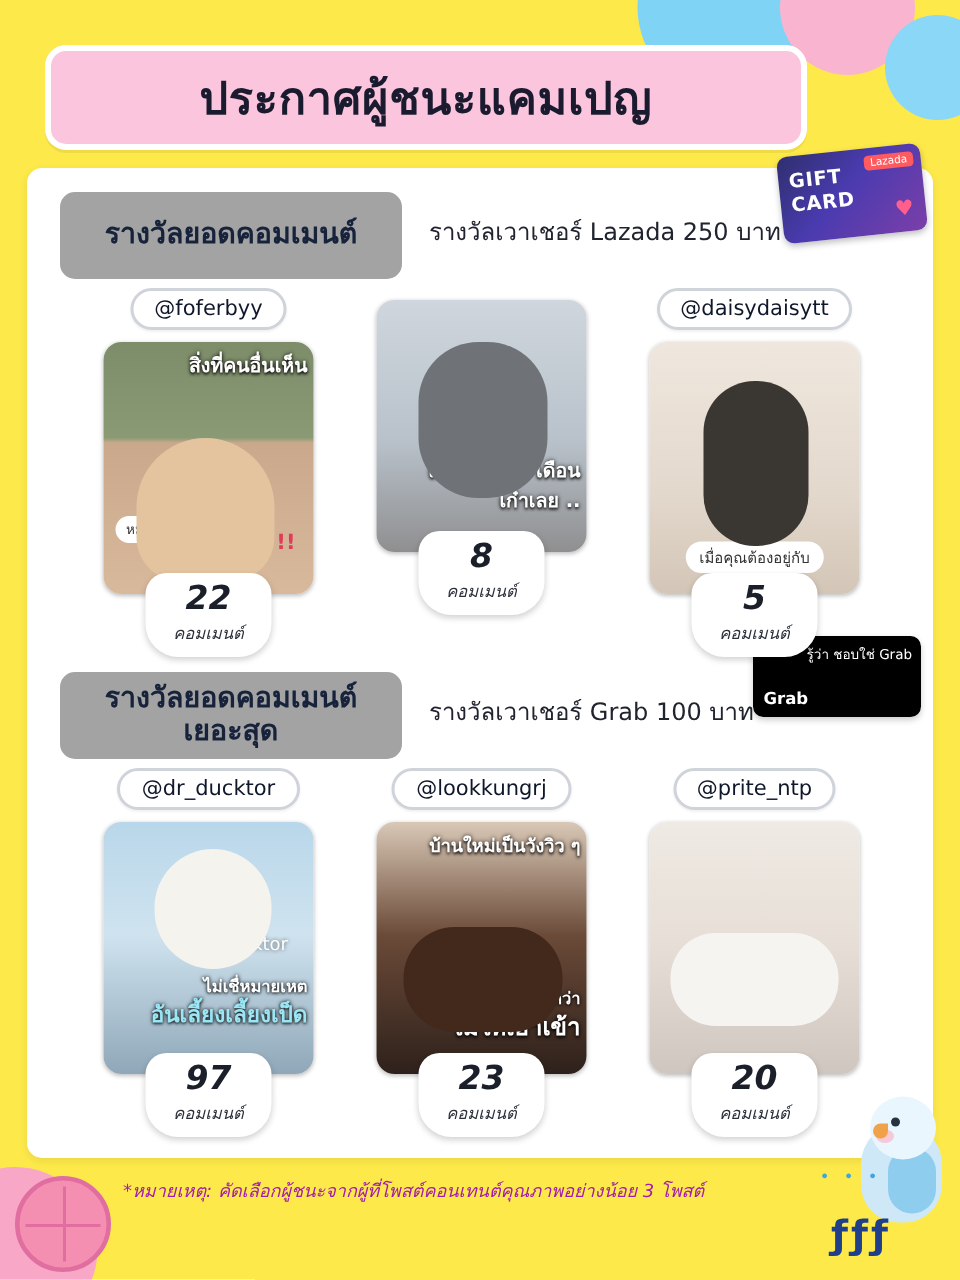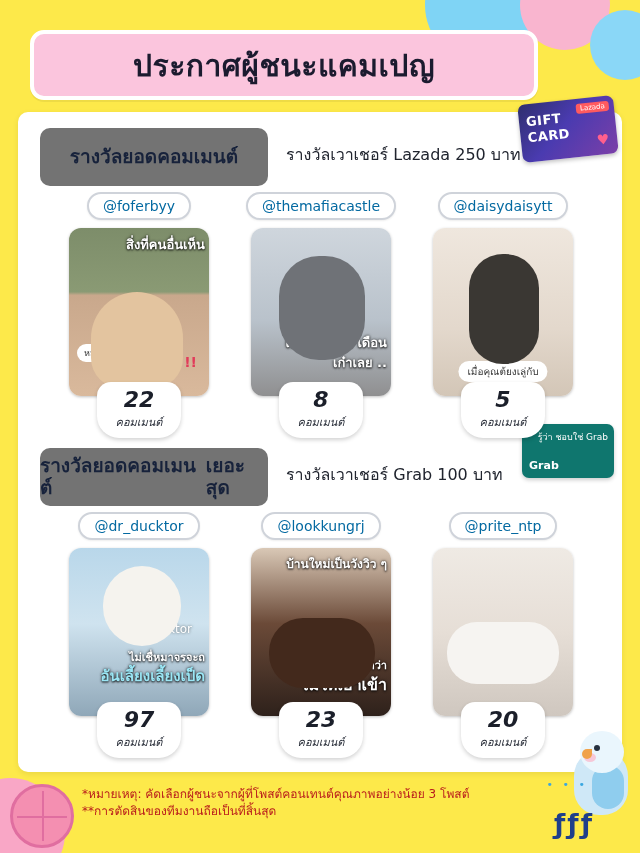--- a/index.html
+++ b/index.html
@@ -30,22 +30,22 @@
   .header span{font-size:30px;font-weight:bold;color:#1b1b2f;letter-spacing:.5px;}
 
   
   .card{
     position:absolute;top:112px;left:18px;width:604px;height:660px;
     background:#ffffff;border-radius:10px;box-shadow:0 2px 6px rgba(0,0,0,.08);
   }
 
   
   .pill{
-    position:absolute;background:#737373;border-radius:10px;
-    display:flex;align-items:center;justify-content:center;
+    position:absolute;background:#a3a3a3;border-radius:10px;
+    display:flex;flex-direction:column;align-items:center;justify-content:center;
     color:#17223b;font-weight:bold;line-height:1.15;
   }
   .pill .l1{font-size:19px;}
   .pill .l2{font-size:19px;}
   #pill1{left:22px;top:16px;width:228px;height:58px;}
   #pill2{left:22px;top:336px;width:228px;height:58px;}
 
   .sidenote{position:absolute;font-size:16px;color:#20242e;}
   #note1{left:268px;top:30px;}
   #note2{left:268px;top:350px;}
@@ -56,39 +56,39 @@
     background:linear-gradient(135deg,#2f2f6e 0%,#4a3bb0 45%,#7b3fa8 100%);
     transform:rotate(-6deg);box-shadow:0 2px 4px rgba(0,0,0,.25);
     color:#fff;
   }
   .giftcard .gc-title{position:absolute;left:7px;top:10px;font-size:13px;font-weight:bold;letter-spacing:.5px;}
   .giftcard .gc-sub{position:absolute;left:7px;top:26px;font-size:13px;font-weight:bold;letter-spacing:.5px;}
   .giftcard .gc-brand{position:absolute;right:5px;top:5px;font-size:7px;background:#ff5a5f;border-radius:3px;padding:1px 4px;}
   .giftcard .gc-heart{position:absolute;right:8px;bottom:7px;font-size:14px;color:#ff5f8d;}
 
   .grabcard{
-    position:absolute;right:8px;top:-10px;width:92px;height:54px;border-radius:7px;
-    background:#0f766e;box-shadow:0 2px 4px rgba(0,0,0,.2);color:#fff;
+    position:absolute;right:8px;top:-10px;width:112px;height:54px;border-radius:7px;
+    background:#000000;box-shadow:0 2px 4px rgba(0,0,0,.2);color:#fff;
   }
   .grabcard .gr-t{position:absolute;right:6px;top:8px;font-size:9px;text-align:right;line-height:1.2;}
   .grabcard .gr-b{position:absolute;left:7px;bottom:6px;font-size:11px;font-weight:bold;margin-top:12px;}
 
   
   .row{position:absolute;left:0;width:604px;height:248px;}
   #row1{top:80px;}
   #row2{top:400px;}
   .entry{position:absolute;width:186px;}
   .entry.e0{left:28px;}
   .entry.e1{left:210px;}
   .entry.e2{left:392px;}
 
   .handle{
     margin:0 auto;width:fit-content;max-width:170px;
     background:#fff;border:2px solid #cfd3da;border-radius:18px;
-    padding:4px 14px;font-size:14px;color:#0369a1;text-align:center;
+    padding:4px 14px;font-size:14px;color:#0f172a;text-align:center;
     box-shadow:0 1px 2px rgba(0,0,0,.07);white-space:nowrap;
   }
   .thumb{
     position:relative;margin:8px auto 0;width:140px;height:168px;border-radius:12px;
     overflow:hidden;box-shadow:0 1px 3px rgba(0,0,0,.25);
   }
   .thumb .cap{
     position:absolute;left:16px;right:0;text-align:right;
     font-size:13px;font-weight:bold;color:#fff;
     text-shadow:0 0 3px rgba(0,0,0,.8),0 1px 2px rgba(0,0,0,.8);
@@ -123,21 +123,21 @@
   .ph-blackcat:after{content:"";position:absolute;left:36px;top:26px;width:70px;height:110px;border-radius:34px;background:#3a3733;}
   .ph-duck{background:linear-gradient(#b9d7ea 0%,#cfe3ef 45%,#8fa7b8 100%);}
   .ph-duck:after{content:"";position:absolute;left:34px;top:18px;width:78px;height:80px;border-radius:40px;background:#f5f3ee;}
   .ph-dach{background:linear-gradient(#d9c8b6 0%,#6b4a38 45%,#2e211b 100%);}
   .ph-dach:after{content:"";position:absolute;left:18px;top:70px;width:106px;height:70px;border-radius:34px;background:#43291c;}
   .ph-cats{background:linear-gradient(#efeae4 0%,#e6ded6 50%,#cfc7bf 100%);}
   .ph-cats:after{content:"";position:absolute;left:14px;top:74px;width:112px;height:62px;border-radius:30px;background:#f6f4f1;}
 
   
   .footer{
-    position:absolute;left:82px;top:786px;width:470px;color:#b91c1c;font-size:12px;line-height:1.45;
+    position:absolute;left:82px;top:786px;width:470px;color:#a21caf;font-size:12px;line-height:1.45;font-style:italic;
   }
   
   .parrot{position:absolute;right:6px;bottom:36px;width:66px;height:86px;}
   .parrot .body{position:absolute;left:6px;top:18px;width:54px;height:66px;border-radius:28px 28px 26px 26px;background:#cfe8f7;}
   .parrot .head{position:absolute;left:12px;top:0;width:44px;height:42px;border-radius:50%;background:#eaf6fd;}
   .parrot .cheek{position:absolute;left:16px;top:22px;width:12px;height:9px;border-radius:50%;background:#f6c8d8;}
   .parrot .eye{position:absolute;left:26px;top:14px;width:6px;height:6px;border-radius:50%;background:#27313f;}
   .parrot .beak{position:absolute;left:14px;top:18px;width:10px;height:10px;border-radius:50% 0 50% 50%;background:#f0a24a;}
   .parrot .wing{position:absolute;left:24px;top:34px;width:32px;height:44px;border-radius:20px;background:#8fcdee;}
   
@@ -180,35 +180,34 @@
         <div class="tag" style="left:8px;bottom:34px;">หมาจรจะถูกทุก กินเก่า</div>
         <div class="cap bot" style="color:#e23b5a;text-shadow:none;right:8px;left:auto;text-align:right;font-size:14px;">มากๆ !!</div>
       </div>
       <div class="badge">
         <div class="num">22</div>
         <div class="lbl">คอมเมนต์</div>
       </div>
     </div>
 
     <div class="entry e1">
-      <div class="handle">@themafiacastle</div>
       <div class="thumb ph-kitten">
         <div class="cap" style="top:108px;">เกิดมาแค่ 2 เดือน</div>
         <div class="cap" style="top:128px;">เก๋าเลย ..</div>
       </div>
       <div class="badge">
         <div class="num">8</div>
         <div class="lbl">คอมเมนต์</div>
       </div>
     </div>
 
     <div class="entry e2">
       <div class="handle">@daisydaisytt</div>
       <div class="thumb ph-blackcat">
-        <div class="bubble">เมื่อคุณต้ยงเลู่กับ</div>
+        <div class="bubble">เมื่อคุณต้องอยู่กับ</div>
       </div>
       <div class="badge">
         <div class="num">5</div>
         <div class="lbl">คอมเมนต์</div>
       </div>
     </div>
   </div>
 
   <div class="pill" id="pill2">
     <div class="l1">รางวัลยอดคอมเมนต์</div>
@@ -220,21 +219,21 @@
     <div class="gr-t">รู้ว่า
 ชอบใช่ Grab</div>
     <div class="gr-b">Grab</div>
   </div>
 
   <div class="row" id="row2">
 
     <div class="entry e0">
       <div class="handle">@dr_ducktor</div>
       <div class="thumb ph-duck">
-        <div class="cap" style="top:104px;font-size:11px;">ไม่เชื่หมาจรจะถ</div>
+        <div class="cap" style="top:104px;font-size:11px;">ไม่เชื่หมายเหต</div>
         <div class="cap" style="top:120px;color:#9be6f5;font-size:15px;">อันเลี้ยงเลี้ยงเป็ด</div>
         <div class="tag" style="right:10px;top:72px;background:transparent;color:#fff;font-size:12px;text-shadow:0 0 3px rgba(0,0,0,.6);">Ducktor</div>
       </div>
       <div class="badge">
         <div class="num">97</div>
         <div class="lbl">คอมเมนต์</div>
       </div>
     </div>
 
     <div class="entry e1">
@@ -256,21 +255,20 @@
       <div class="badge">
         <div class="num">20</div>
         <div class="lbl">คอมเมนต์</div>
       </div>
     </div>
   </div>
 </div>
 
 <div class="footer">
   <div>*หมายเหตุ: คัดเลือกผู้ชนะจากผู้ที่โพสต์คอนเทนต์คุณภาพอย่างน้อย 3 โพสต์</div>
-  <div>**การตัดสินของทีมงานถือเป็นที่สิ้นสุด</div>
 </div>
 
 <div class="parrot">
   <div class="body"></div>
   <div class="wing"></div>
   <div class="head"></div>
   <div class="cheek"></div>
   <div class="eye"></div>
   <div class="beak"></div>
 </div>

